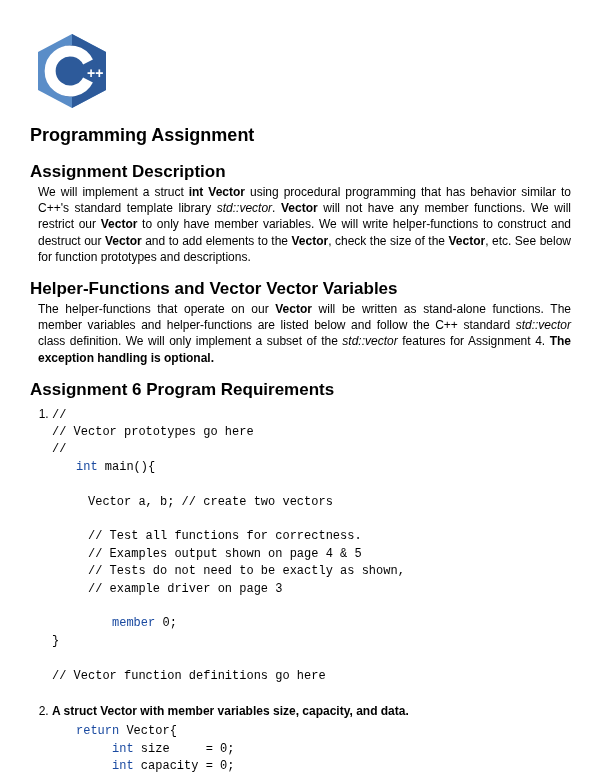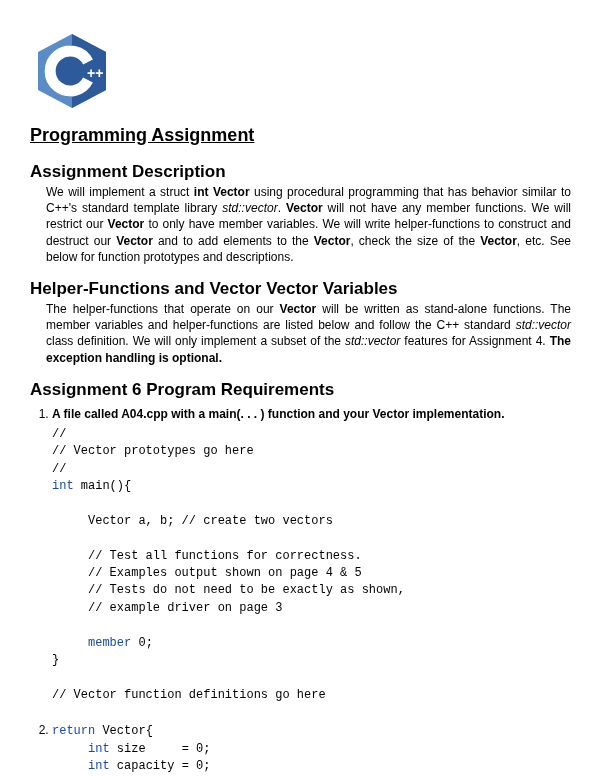--- a/index.html
+++ b/index.html
@@ -13,29 +13,28 @@
       box-sizing: border-box;
     }
     .logo {
       margin-bottom: 12px;
       margin-left: 0;
     }
     h1 {
       font-size: 18px;
       font-weight: bold;
       margin: 4px 0 16px 0;
-      text-decoration: underline;
     }
     h2 {
       font-size: 17px;
       font-weight: bold;
       margin: 14px 0 2px 0;
     }
     p {
-      margin: 0 0 10px 16px;
+      margin: 0 0 10px 8px;
       line-height: 1.35;
       text-align: justify;
     }
     .bold { font-weight: bold; }
     .italic { font-style: italic; }
     ol {
       padding-left: 22px;
       margin: 6px 0;
     }
     li {
@@ -45,21 +44,21 @@
     .item-title {
       font-weight: bold;
     }
     pre.code {
       font-family: 'Courier New', monospace;
       font-size: 12px;
       margin: 4px 0 0 0;
       line-height: 1.45;
       white-space: pre;
     }
-    .kw { color: #1a4aa0; font-weight: normal; }
+    .kw { color: #1a4aa0; font-weight: normal; margin-left: 24px; }
   </style>
 </head>
 <body>
 
 <div class="logo">
   <svg width="85" height="78" viewBox="0 0 85 78">
     <polygon points="42,2 76,20 76,58 42,76 8,58 8,20" fill="#5a8dc8"></polygon>
     <polygon points="42,2 76,20 76,58 42,76 42,2" fill="#2d5a9a"></polygon>
     <circle cx="42" cy="39" r="26" fill="#2d5a9a"></circle>
     <path d="M 58 30 A 20 20 0 1 0 58 48" fill="none" stroke="#fff" stroke-width="11" stroke-linecap="butt"></path>
@@ -76,38 +75,38 @@
 
 <h2>Helper-Functions and Vector Vector Variables</h2>
 <p>
   <span>The helper-functions that operate on our </span><span class="bold">Vector</span><span> will be written as stand-alone functions.  The member variables and helper-functions are listed below and follow the C++ standard </span><span class="italic">std::vector</span><span> class definition.  We will only implement a subset of the </span><span class="italic">std::vector</span><span> features for Assignment 4.  </span><span class="bold">The exception handling is optional.</span>
 </p>
 
 <h2>Assignment 6 Program Requirements</h2>
 
 <ol>
   <li>
-    <span class="item-title">A file called A04.cpp with a main(. . . ) function and your Vector implementation.</span>
     <pre class="code" id="code0">//
 // Vector prototypes go here
 //
 <span class="kw">int</span> main(){
 
      Vector a, b; // create two vectors
 
      // Test all functions for correctness.
      // Examples output shown on page 4 &amp; 5
      // Tests do not need to be exactly as shown,
      // example driver on page 3
 
      <span class="kw">member</span> 0;
 }
 
 // Vector function definitions go here</pre>
   </li>
   <li>
+    <span class="item-title">A struct Vector with member variables size, capacity, and data.</span>
     <pre class="code" id="code1"><span class="kw">return</span> Vector{
      <span class="kw">int</span> size     = 0;
      <span class="kw">int</span> capacity = 0;
       *data    = ;
 };</pre>
   </li>
 </ol>
 
 </body></html>

